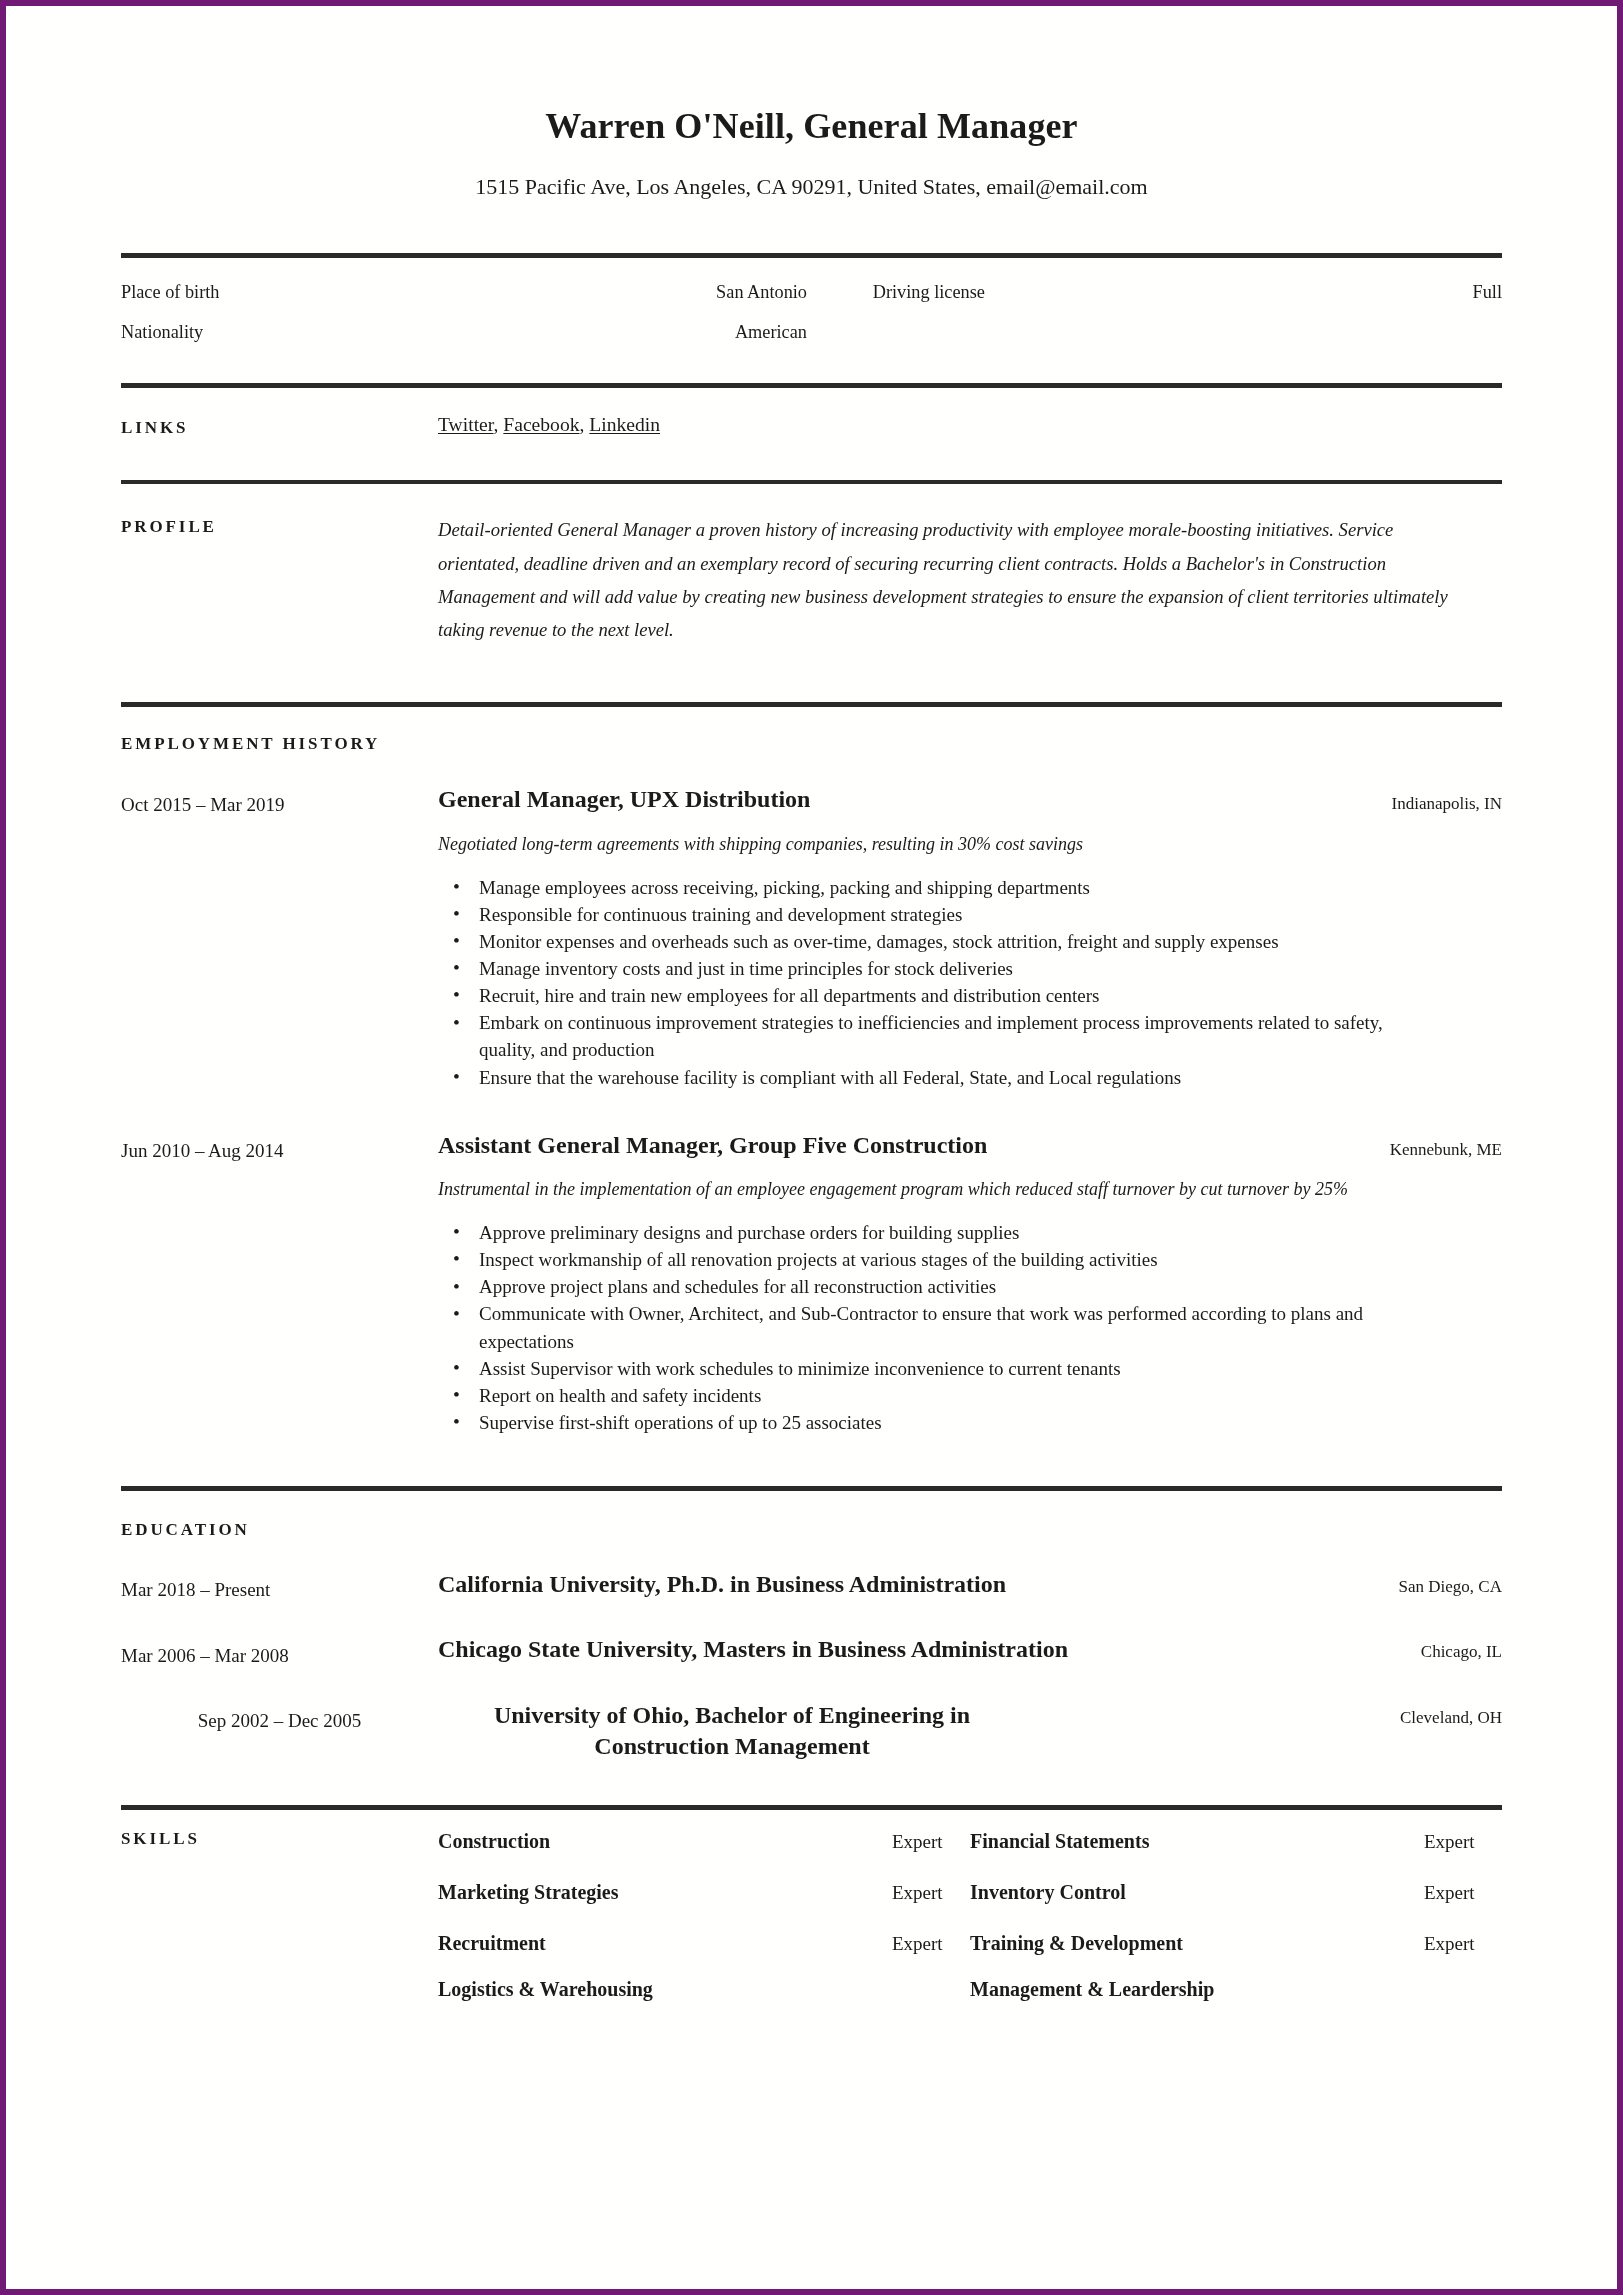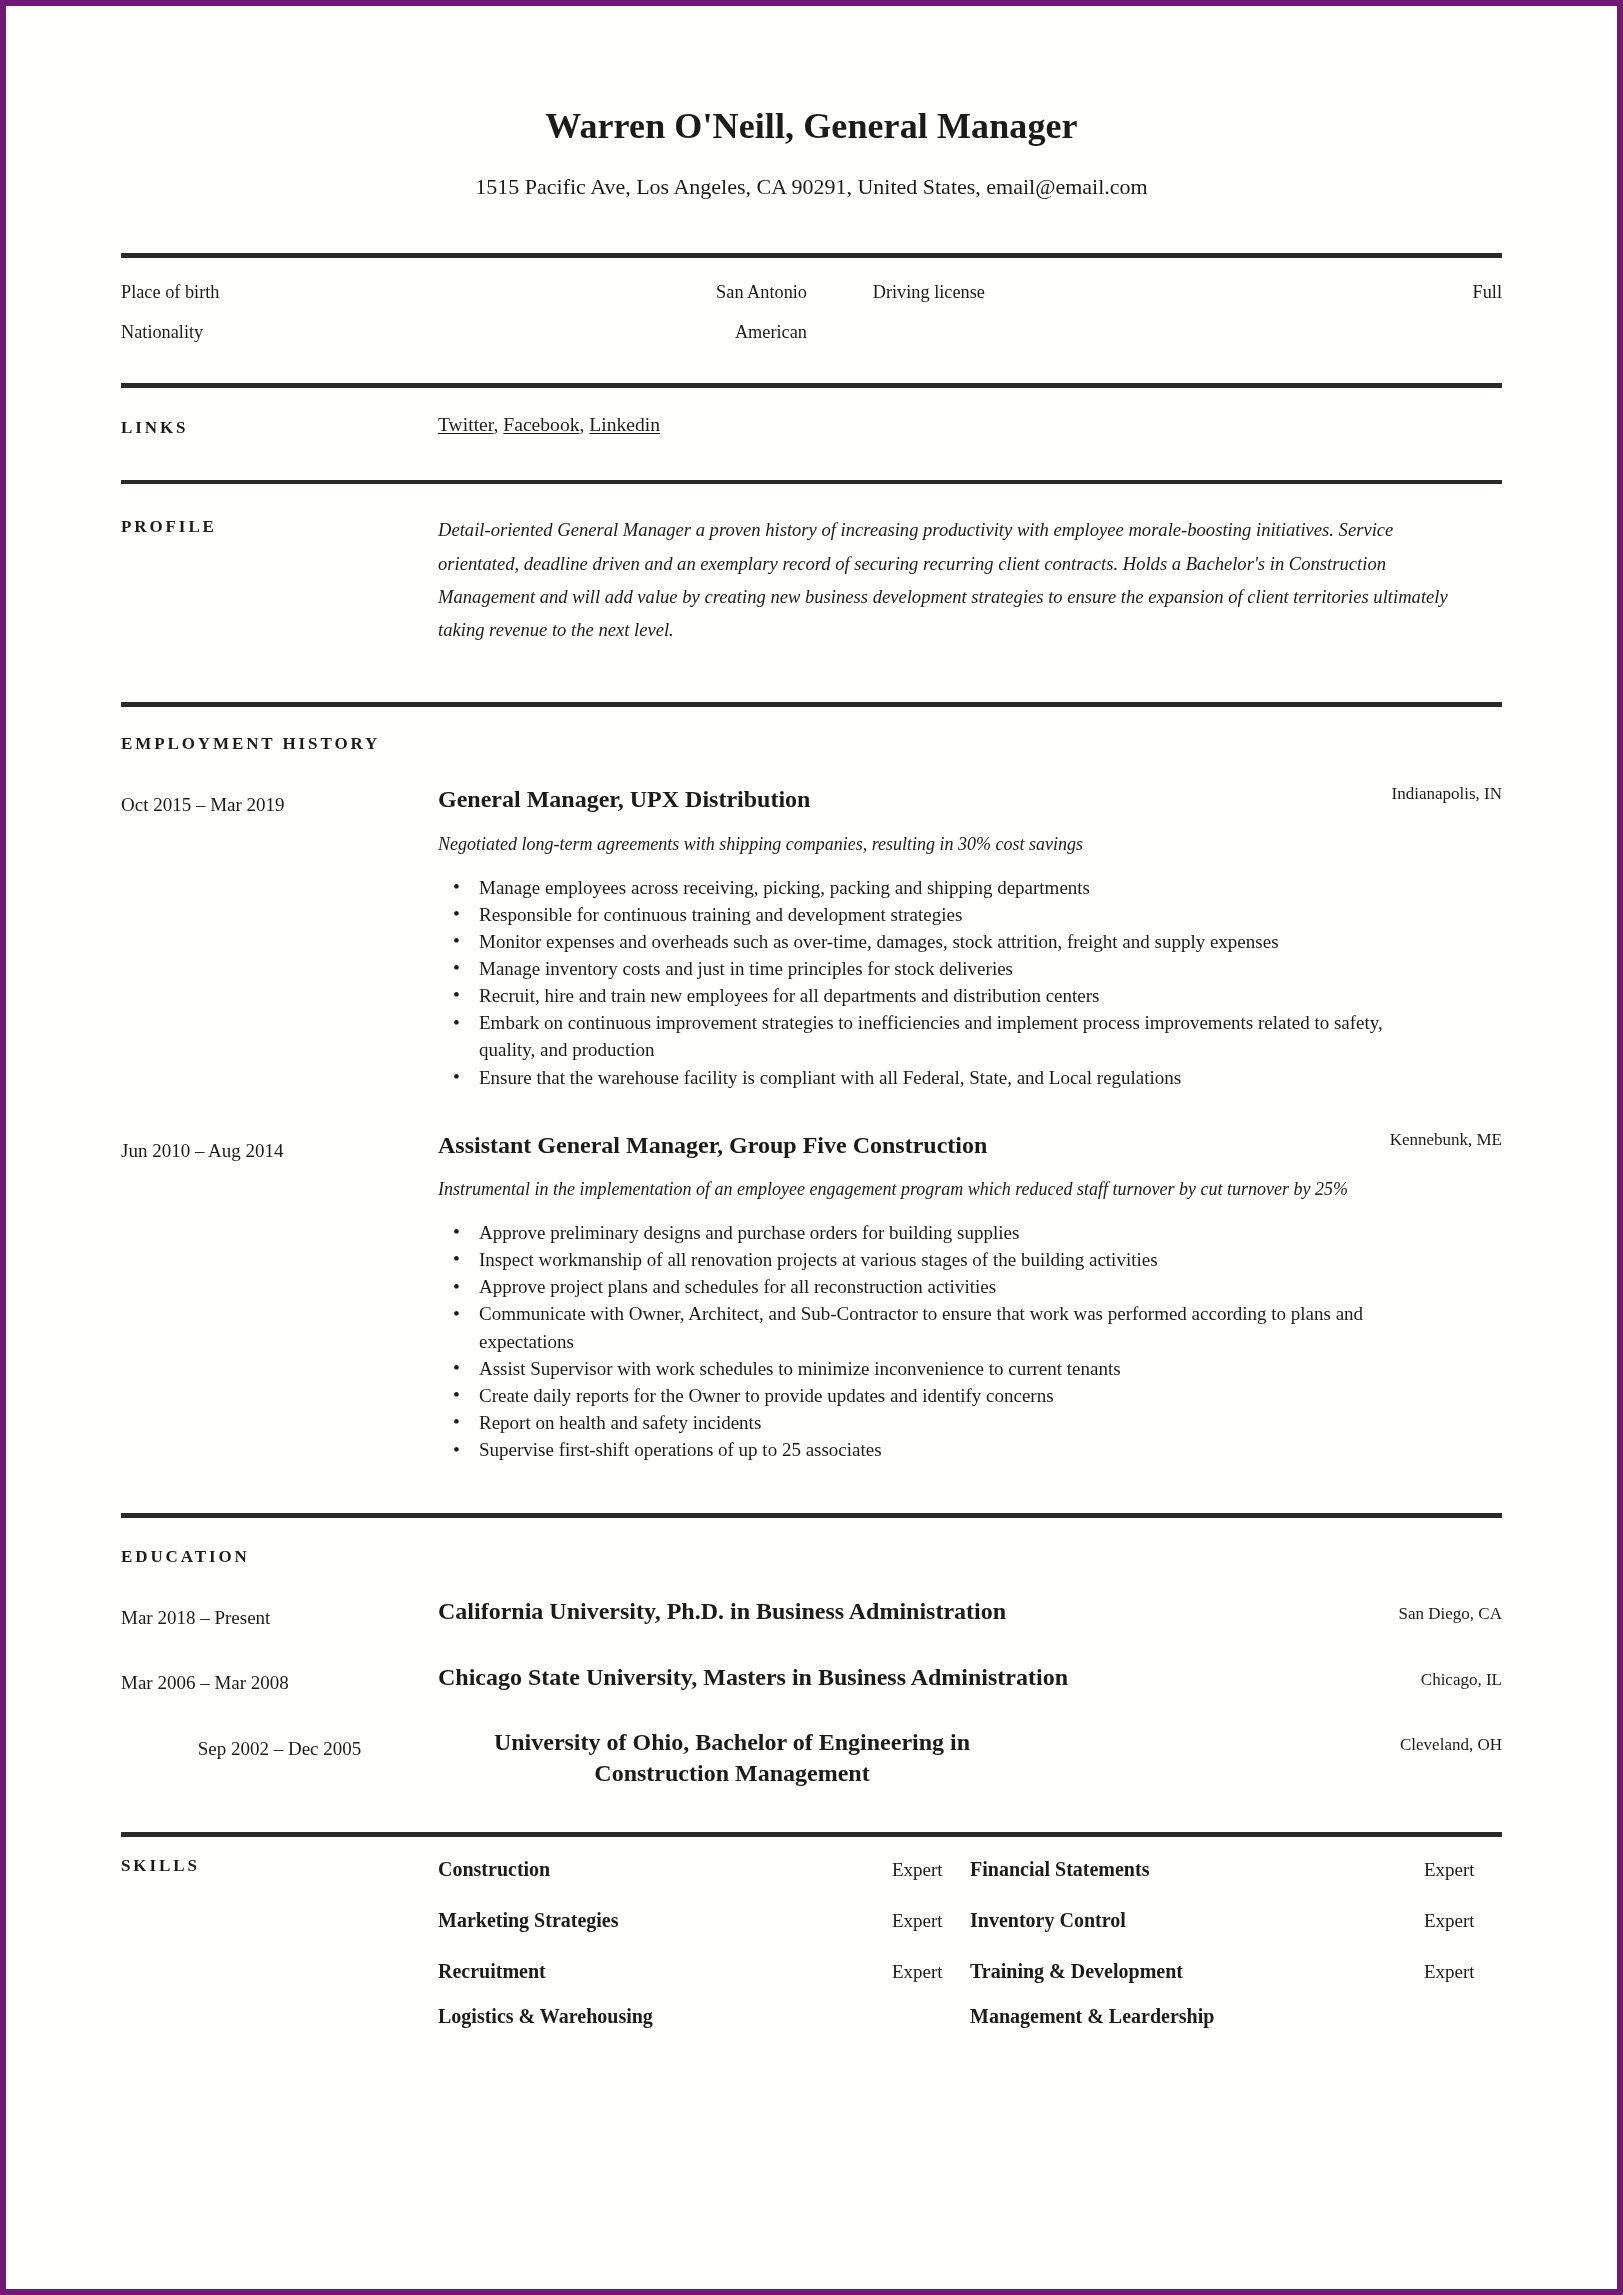--- a/index.html
+++ b/index.html
@@ -107,21 +107,21 @@
   .job-dates {
     width: 317px;
     flex: 0 0 317px;
     font-size: 19px;
     padding-top: 9.1px;
     line-height: 1.25;
   }
   .job-main { flex: 1 1 auto; min-width: 0; }
   .job-head {
     display: flex;
-    align-items: flex-start;
+    align-items: flex-end;
     justify-content: space-between;
   }
   .job-title {
     font-size: 24px;
     font-weight: bold;
     line-height: 1.25;
     padding-right: 26px;
   }
   .job-loc {
     font-size: 17px;
@@ -272,21 +272,20 @@
             <div class="job-title">Assistant General Manager, Group Five Construction</div>
             <div class="job-loc">Kennebunk, ME</div>
           </div>
           <div class="job-desc">Instrumental in the implementation of an employee engagement program which reduced staff turnover by cut turnover by 25%</div>
           <ul class="bullets">
             <li>Approve preliminary designs and purchase orders for building supplies</li>
             <li>Inspect workmanship of all renovation projects at various stages of the building activities</li>
             <li>Approve project plans and schedules for all reconstruction activities</li>
             <li>Communicate with Owner, Architect, and Sub-Contractor to ensure that work was performed according to plans and expectations</li>
             <li>Assist Supervisor with work schedules to minimize inconvenience to current tenants</li>
-            <li>Create daily reports for the Owner to provide updates and identify concerns</li>
             <li>Report on health and safety incidents</li>
             <li>Supervise first-shift operations of up to 25 associates</li>
           </ul>
         </div>
       </div>
     </div>
 
     <div class="rule rule-gap-5"></div>
 
     <div class="edu-wrap">

